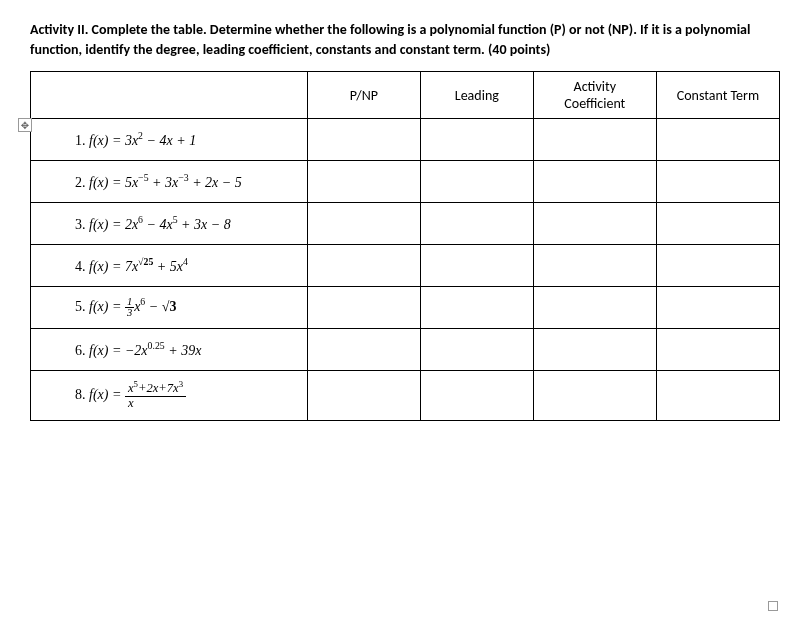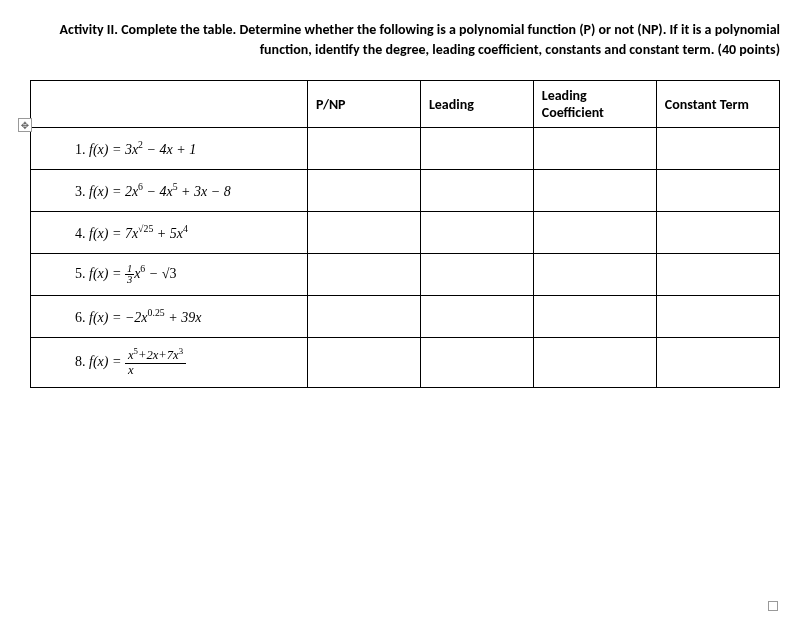--- a/index.html
+++ b/index.html
@@ -10,23 +10,22 @@
     body {
       font-family: 'Calibri', 'Arial', sans-serif;
       background: #fff;
       padding: 20px 30px;
       width: 810px;
       font-size: 14px;
       color: #000;
     }
     .instructions {
       font-weight: bold;
-      margin-bottom: 21px;
+      margin-bottom: 12px;
       line-height: 1.4;
-      text-align: right;
     }
     .move-icon {
       position: absolute;
       left: 18px;
       top: 118px;
       width: 14px;
       height: 14px;
       border: 1px solid #999;
       background: #fff;
       font-size: 10px;
@@ -40,22 +39,22 @@
       width: 100%;
       margin-top: 4px;
     }
     th, td {
       border: 1px solid #000;
       padding: 6px 8px;
       text-align: left;
       vertical-align: middle;
     }
     th {
-      font-weight: bold;
-      text-align: left;
+      font-weight: normal;
+      text-align: center;
       height: 44px;
     }
     th:first-child {
       width: 270px;
     }
     th:nth-child(2) { width: 110px; }
     th:nth-child(3) { width: 110px; }
     th:nth-child(4) { width: 120px; }
     th:nth-child(5) { width: 120px; }
     td:first-child {
@@ -109,20 +108,21 @@
       padding: 0 2px;
       line-height: 1;
     }
     .frac-small .den {
       display: block;
       padding: 0 2px;
       line-height: 1;
     }
     .sqrt {
       font-style: normal;
+      font-weight: bold;
     }
     .paren-exp {
       display: inline-flex;
       align-items: center;
     }
     .big-paren {
       font-size: 1.4em;
       font-style: normal;
     }
     .corner-icon {
@@ -140,36 +140,45 @@
 <div class="instructions">Activity II. Complete the table. Determine whether the following is a polynomial function (P) or not (NP). If it is a polynomial function, identify the degree, leading coefficient, constants and constant term. (40 points)</div>
 
 <div class="move-icon">✥</div>
 
 <table>
   <thead>
     <tr>
       <th></th>
       <th>P/NP</th>
       <th>Leading</th>
-      <th>Leading Coefficient</th>
+      <th>Activity Coefficient</th>
       <th>Constant Term</th>
     </tr>
   </thead>
   <tbody>
     <tr>
       <td>
         <span class="upright">1. </span><span class="math"><i>f</i>(<i>x</i>) = 3<i>x</i><sup>2</sup> − 4<i>x</i> + 1</span>
       </td>
       <td></td>
       <td></td>
       <td></td>
       <td></td>
     </tr>
     <tr>
       <td>
+        <span class="upright">2. </span><span class="math"><i>f</i>(<i>x</i>) = 5<i>x</i><sup>−5</sup> + 3<i>x</i><sup>−3</sup> + 2<i>x</i> − 5</span>
+      </td>
+      <td></td>
+      <td></td>
+      <td></td>
+      <td></td>
+    </tr>
+    <tr>
+      <td>
         <span class="upright">3. </span><span class="math"><i>f</i>(<i>x</i>) = 2<i>x</i><sup>6</sup> − 4<i>x</i><sup>5</sup> + 3<i>x</i> − 8</span>
       </td>
       <td></td>
       <td></td>
       <td></td>
       <td></td>
     </tr>
     <tr>
       <td>
         <span class="upright">4. </span><span class="math"><i>f</i>(<i>x</i>) = 7<i>x</i><sup><span class="sqrt">√25</span></sup> + 5<i>x</i><sup>4</sup></span>

